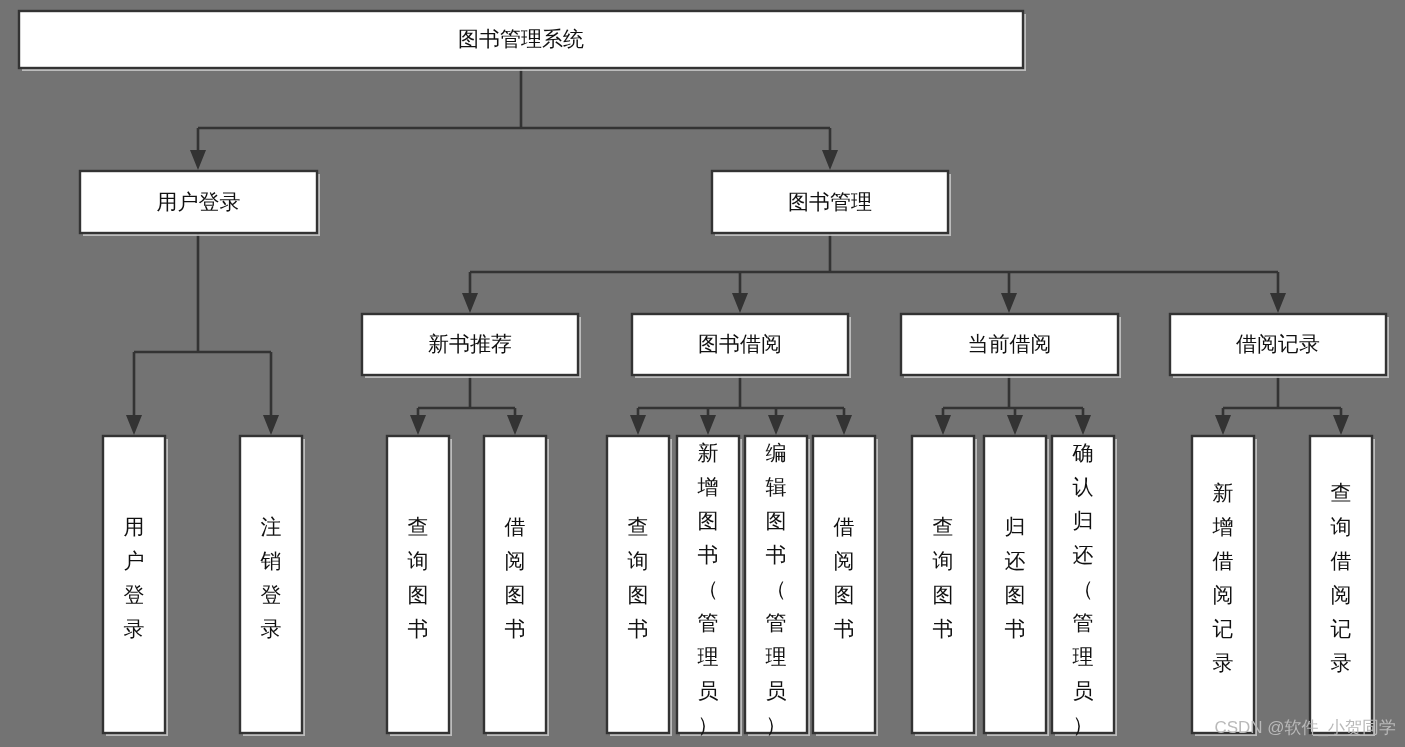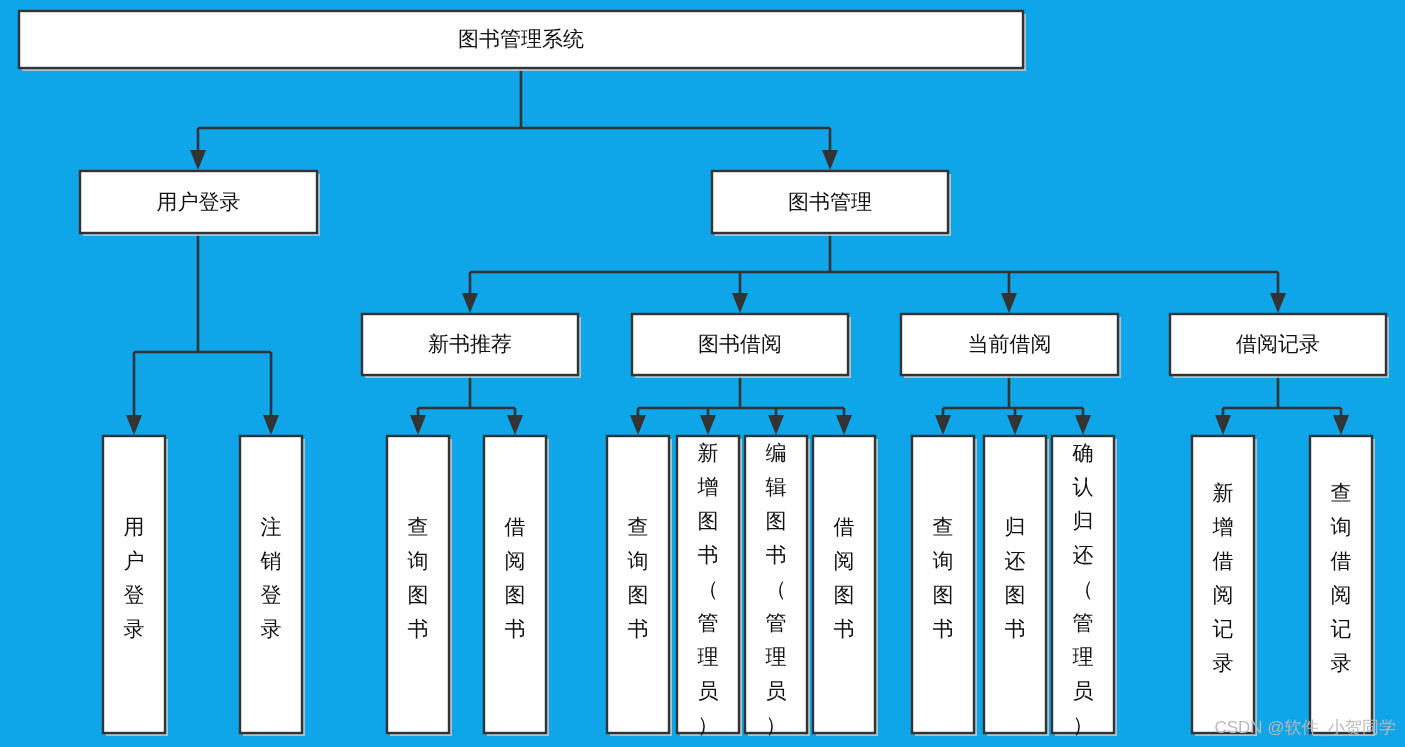--- a/index.html
+++ b/index.html
@@ -8,21 +8,21 @@
     padding: 0;
     background: #ffffff;
   }
   body {
     font-family: "Liberation Sans", "DejaVu Sans", sans-serif;
   }
   #diagram-root {
     position: relative;
     width: 1405px;
     height: 747px;
-    background: #0ea5e9;
+    background: #737373;
     overflow: hidden;
   }
   svg.diagram-canvas {
     position: absolute;
     left: 0;
     top: 0;
     width: 1405px;
     height: 747px;
   }
   .node-box {

